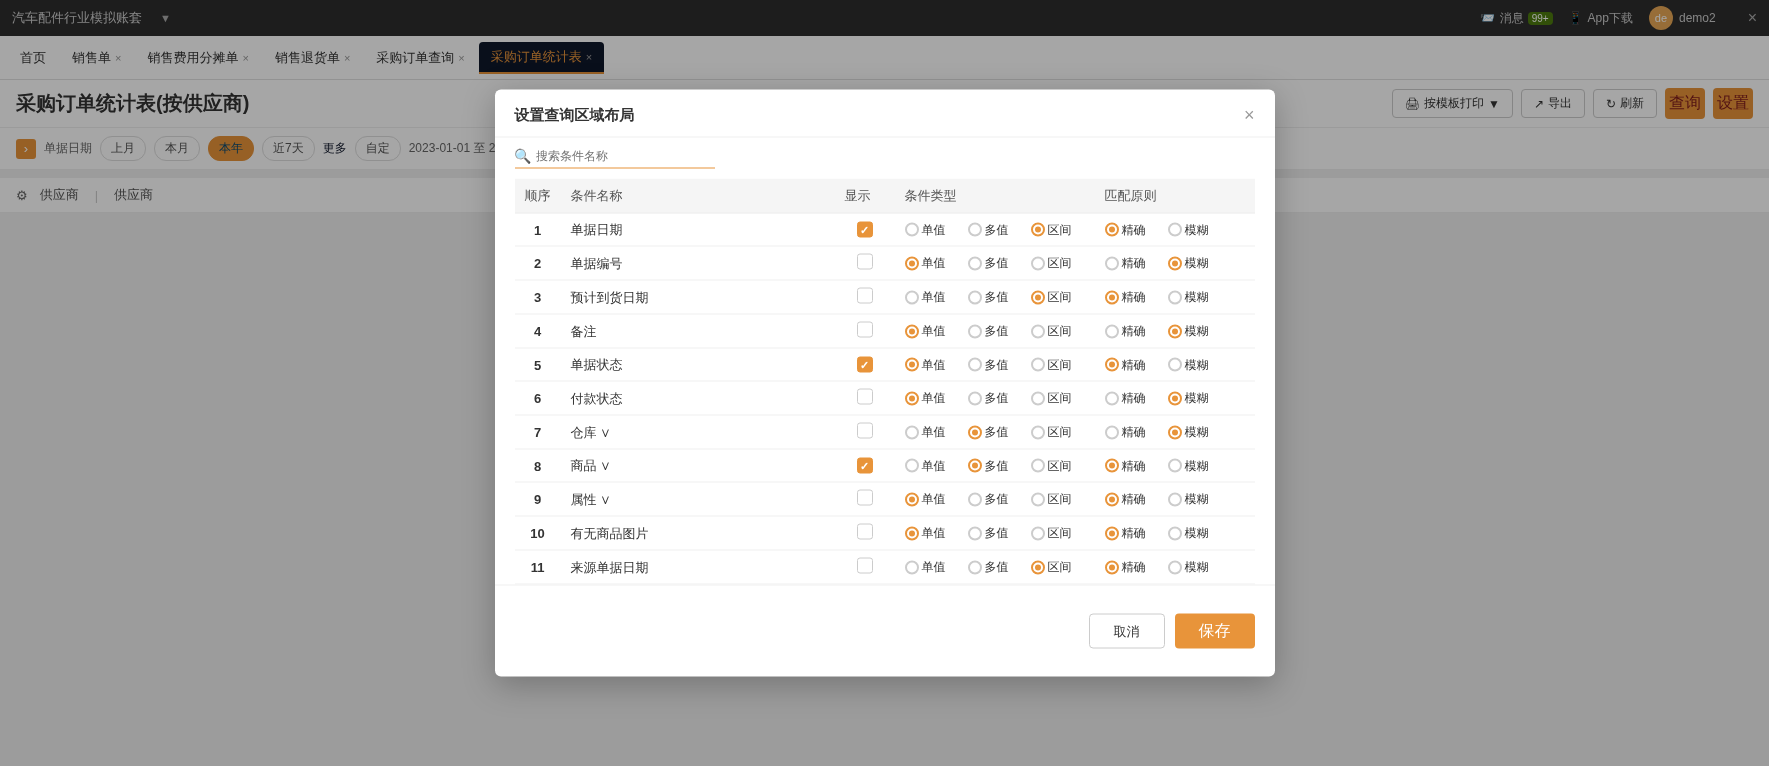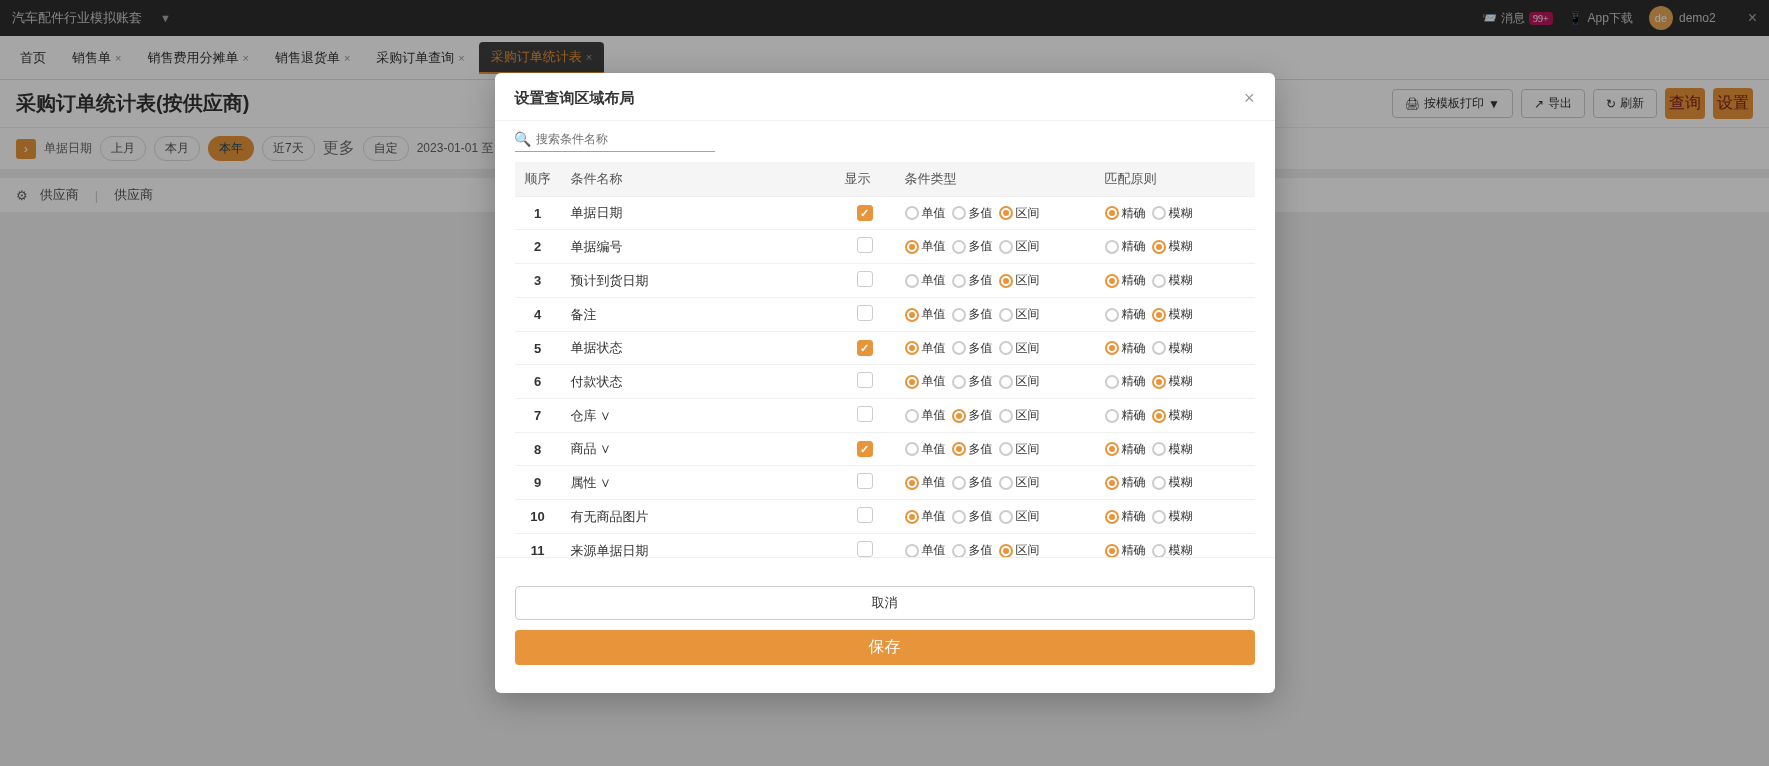--- a/index.html
+++ b/index.html
@@ -11,21 +11,21 @@
       height: 36px;
       display: flex;
       align-items: center;
       justify-content: space-between;
       padding: 0 12px;
       color: #ccc;
     }
     .top-bar-left { font-size: 13px; display: flex; align-items: center; gap: 18px; }
     .top-bar-right { display: flex; align-items: center; gap: 16px; font-size: 12px; }
     .notif-badge { position: relative; display: inline-flex; align-items: center; gap: 4px; }
-    .badge-red { background: #be185d; color: #fff; border-radius: 4px; padding: 1px 4px; font-size: 10px; font-family: Liberation Serif, serif; }
+    .badge-red { background: #4d7c0f; color: #fff; border-radius: 4px; padding: 1px 4px; font-size: 10px; }
     .close-x { color: #aaa; cursor: pointer; font-size: 16px; margin-left: 16px; }
     .avatar-circle { width: 24px; height: 24px; background: #e8a857; border-radius: 50%; display:inline-flex; align-items:center; justify-content:center; color:#fff; font-size:11px; }
 
     
     .tab-bar {
       background: #fff;
       height: 44px;
       display: flex;
       align-items: center;
       padding: 0 8px;
@@ -36,21 +36,21 @@
       padding: 6px 12px;
       border-radius: 4px 4px 0 0;
       cursor: pointer;
       font-size: 13px;
       color: #333;
       display: flex;
       align-items: center;
       gap: 4px;
       white-space: nowrap;
     }
-    .tab-item.active { background: #404040; border-bottom: 2px solid #e8943a; color: #e8943a; }
+    .tab-item.active { background: #0f172a; border-bottom: 2px solid #e8943a; color: #e8943a; }
     .tab-close { color: #999; font-size: 11px; }
 
     
     .page-header {
       background: #fff;
       padding: 8px 16px;
       display: flex;
       align-items: center;
       justify-content: space-between;
       border-bottom: 1px solid #eee;
@@ -67,21 +67,21 @@
       display: flex;
       align-items: center;
       gap: 8px;
       border-bottom: 1px solid #eee;
     }
     .filter-arrow { background: #e8943a; color: #fff; width: 20px; height: 20px; display: flex; align-items: center; justify-content: center; border-radius: 3px; cursor: pointer; }
     .filter-label { color: #666; font-size: 12px; }
     .filter-btn { padding: 3px 10px; border-radius: 12px; border: 1px solid #ddd; background: #fff; font-size: 12px; cursor: pointer; color: #555; }
     .filter-btn.active { background: #e8943a; color: #0c4a6e; border-color: #e8943a; }
     .date-range { font-size: 12px; color: #666; }
-    .filter-more { color: #737373; font-size: 16px; cursor: pointer; }
+    .filter-more { color: #0f172a; font-size: 12px; cursor: pointer; }
 
     
     .table-area {
       background: #fff;
       margin: 8px 0 0 0;
       padding: 0;
     }
     .table-toolbar {
       padding: 8px 16px;
       display: flex;
@@ -188,21 +188,21 @@
       vertical-align: middle;
     }
 
     .col-order { width: 40px; text-align: center; color: #e8943a; font-weight: bold; font-family: Liberation Serif, serif; }
     .col-name { min-width: 120px; }
     .col-show { width: 60px; text-align: center; }
     .col-type { width: 200px; }
     .col-match { width: 160px; }
 
     
-    .radio-group { display: flex; align-items: center; gap: 6px; }
+    .radio-group { display: flex; align-items: center; gap: 22px; }
     .radio-item { display: flex; align-items: center; gap: 3px; cursor: pointer; white-space: nowrap; }
     .radio-circle {
       width: 14px; height: 14px; border-radius: 50%;
       border: 2px solid #ccc;
       display: flex; align-items: center; justify-content: center;
       flex-shrink: 0;
     }
     .radio-circle.checked { border-color: #e8943a; }
     .radio-circle.checked::after {
       content: '';
@@ -226,21 +226,20 @@
     .checkbox-wrap.checked { background: #e8943a; border-color: #e8943a; }
     .checkbox-wrap.checked::after { content: '✓'; color: #fff; font-size: 11px; font-weight: bold; }
 
     
     .dialog-footer {
       padding: 28px 20px;
       display: flex;
       justify-content: flex-end;
       gap: 10px;
       border-top: 1px solid #f0f0f0;
-      flex-direction: column;
     }
     .btn-cancel {
       padding: 7px 24px;
       border: 1px solid #ccc;
       background: #fff;
       border-radius: 4px;
       cursor: pointer;
       font-size: 13px;
       color: #333;
     }

